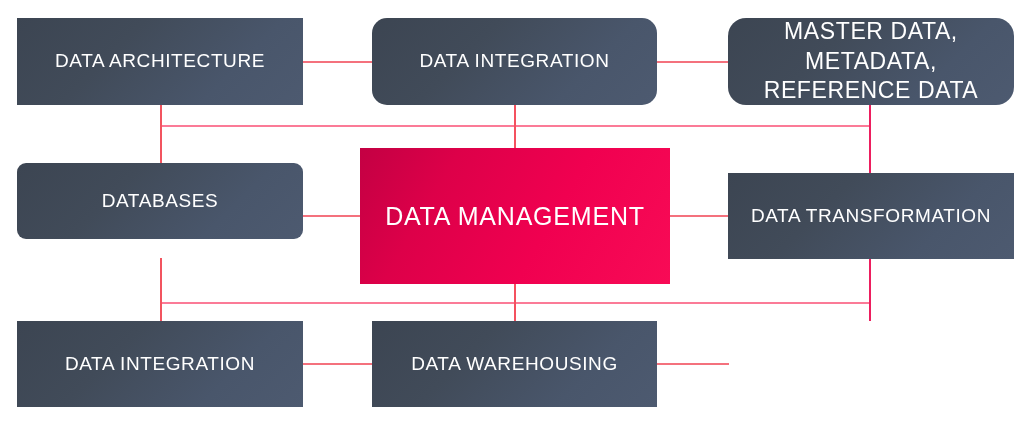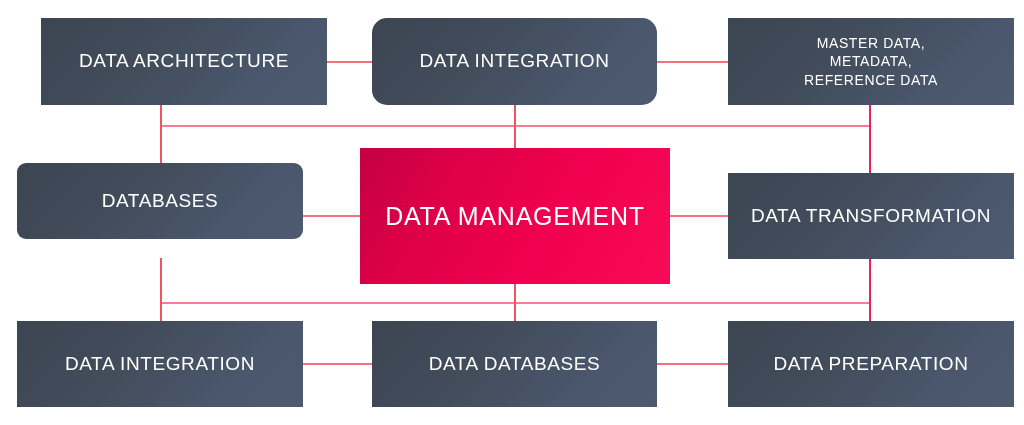--- a/index.html
+++ b/index.html
@@ -60,22 +60,23 @@
     letter-spacing: 0.6px;
     line-height: 1.28;
     font-weight: 400;
     padding: 4px 10px;
   }
   .node .label {
     display: block;
     white-space: pre-line;
   }
   .node.multi {
-    font-size: 14px;
+    font-size: 23px;
     line-height: 1.3;
+    border-radius: 18px;
   }
   .node.center {
     background: linear-gradient(120deg, #c30043 0%, #dd0049 26%, #f00050 60%, #f80b56 100%);
     font-size: 25px;
     letter-spacing: 0.8px;
   }
 </style>
 </head>
 <body>
 
@@ -93,21 +94,21 @@
   <div class="conn v-center" style="left:514px; top:283px; height:38px;"></div>
   <div class="conn v-right" style="left:869px; top:258px; height:63px;"></div>
 
   <div class="conn h-short" style="left:303px; top:61px; width:70px;"></div>
   <div class="conn h-short" style="left:657px; top:61px; width:72px;"></div>
   <div class="conn h-short" style="left:303px; top:215px; width:58px;"></div>
   <div class="conn h-short" style="left:670px; top:215px; width:59px;"></div>
   <div class="conn h-short" style="left:303px; top:363px; width:70px;"></div>
   <div class="conn h-short" style="left:657px; top:363px; width:72px;"></div>
 
-  <div class="node" style="left:17px; top:18px; width:286px; height:87px;margin-left:24px;">
+  <div class="node" style="left:17px; top:18px; width:286px; height:87px;">
     <span class="label">DATA ARCHITECTURE</span>
   </div>
 
   <div class="node" style="left:372px; top:18px; width:285px; height:87px;border-radius:15px;">
     <span class="label">DATA INTEGRATION</span>
   </div>
 
   <div class="node multi" style="left:728px; top:18px; width:286px; height:87px;">
     <span class="label">MASTER DATA,
 METADATA,
@@ -124,20 +125,17 @@
 
   <div class="node" style="left:728px; top:173px; width:286px; height:86px;align-items:center;">
     <span class="label">DATA TRANSFORMATION</span>
   </div>
 
   <div class="node" style="left:17px; top:321px; width:286px; height:86px;">
     <span class="label">DATA INTEGRATION</span>
   </div>
 
   <div class="node" style="left:372px; top:321px; width:285px; height:86px;">
-    <span class="label">DATA DATABASES</span>
+    <span class="label">DATA WAREHOUSING</span>
   </div>
 
-  <div class="node" style="left:728px; top:321px; width:286px; height:86px;">
-    <span class="label">DATA PREPARATION</span>
-  </div>
 
 </div>
 
 </body></html>

